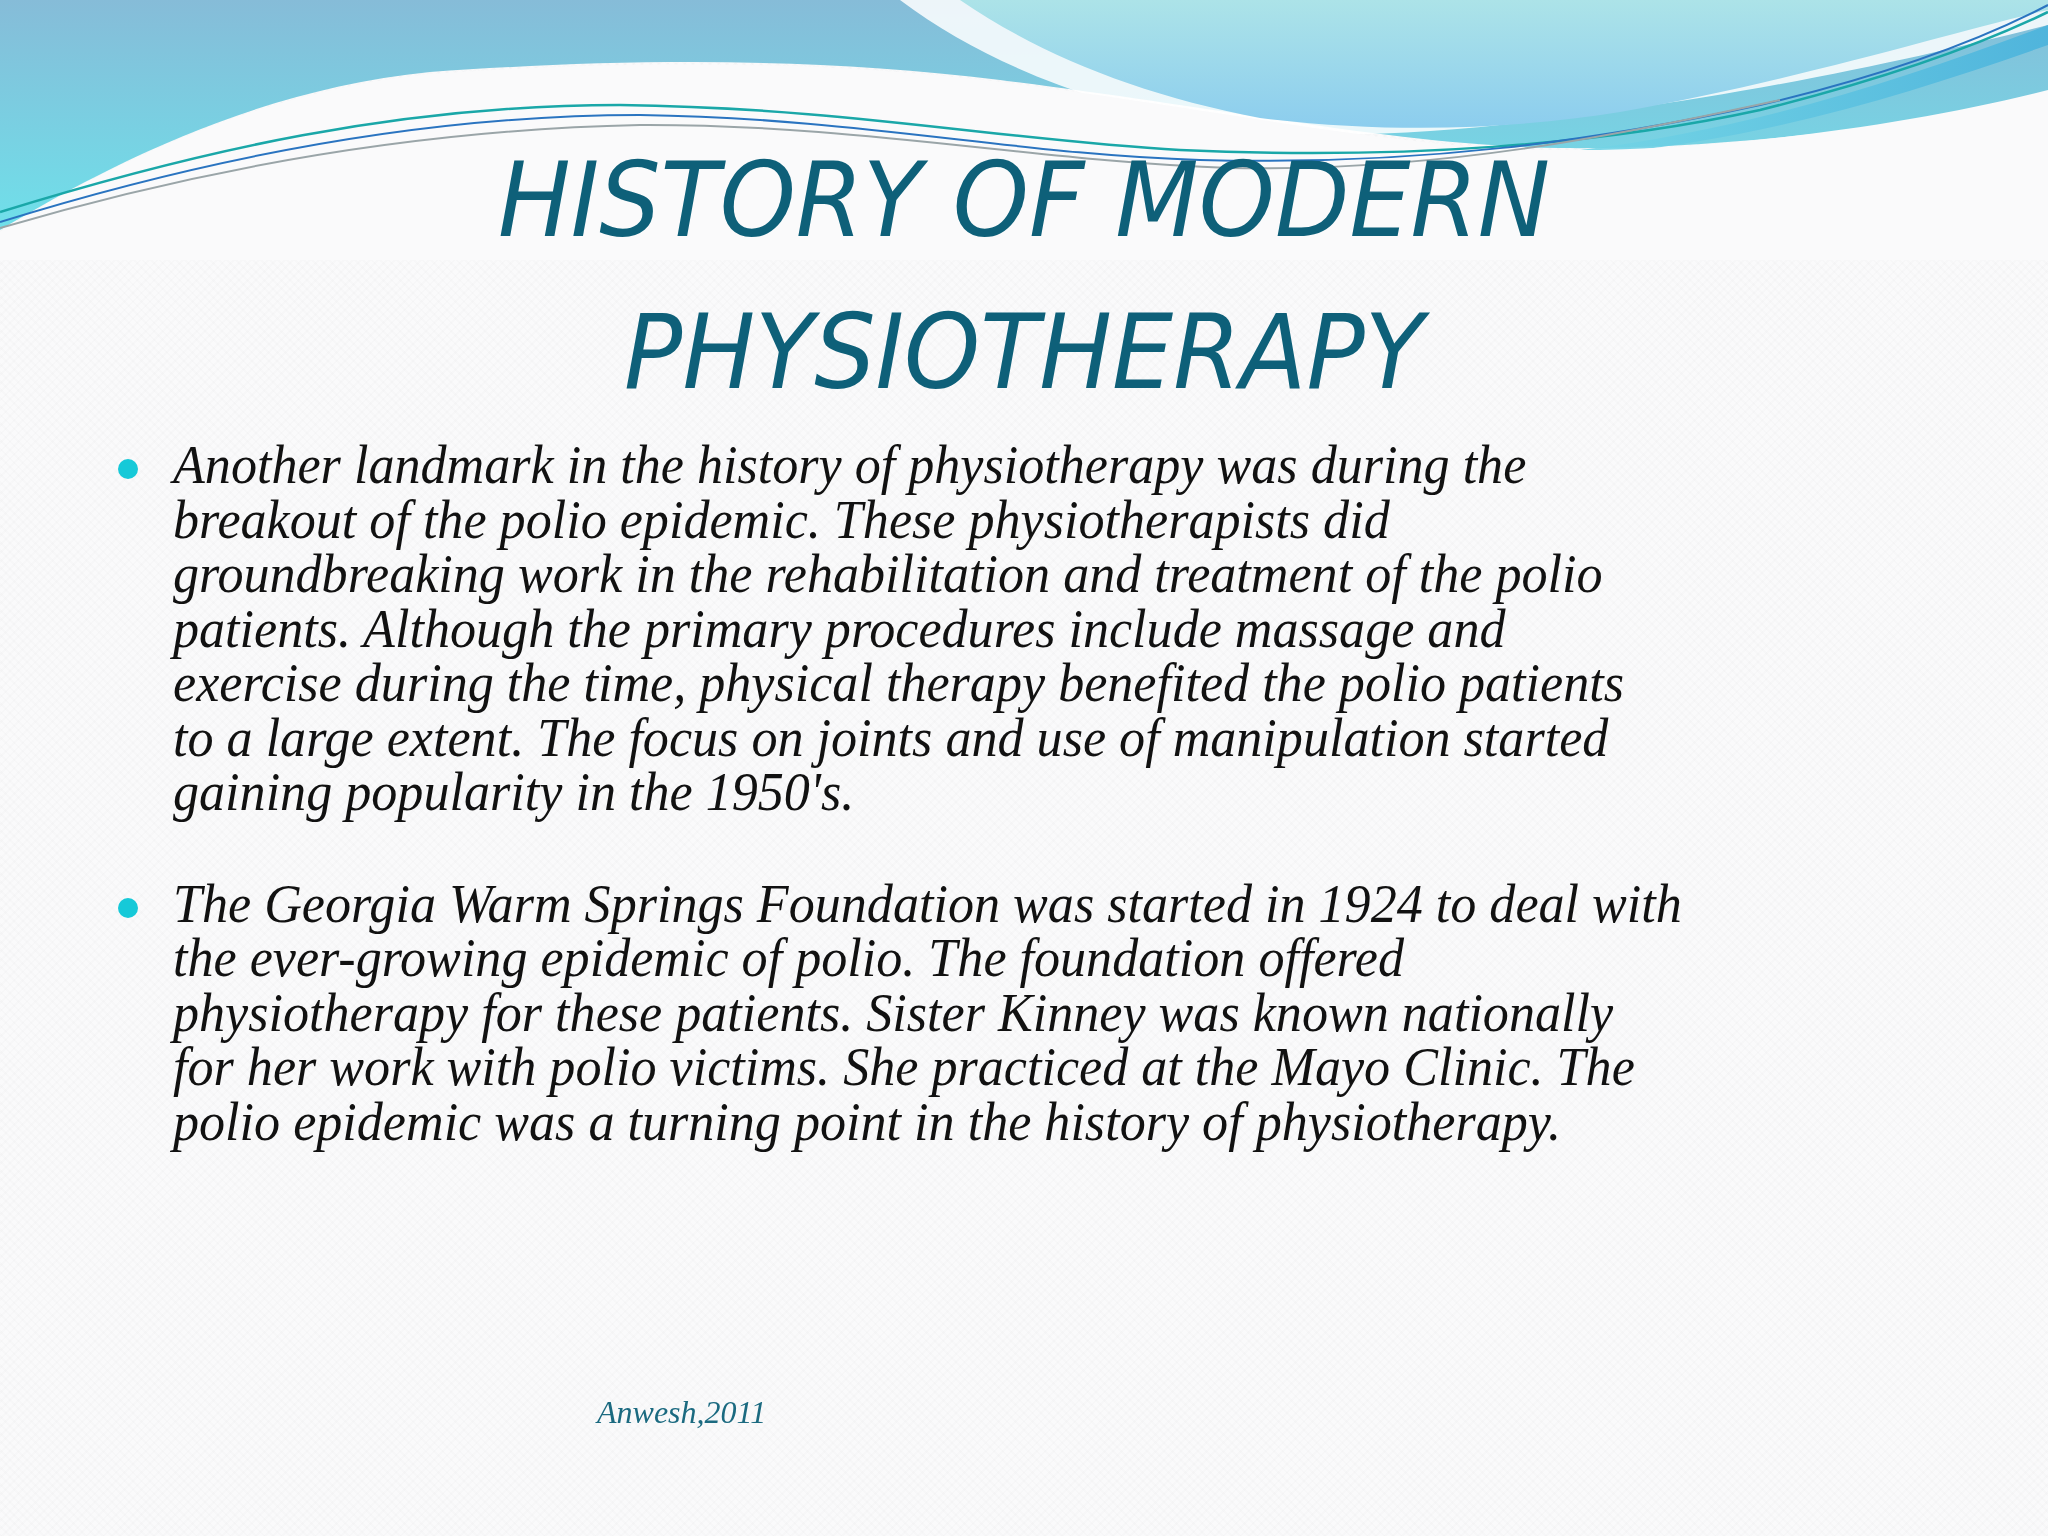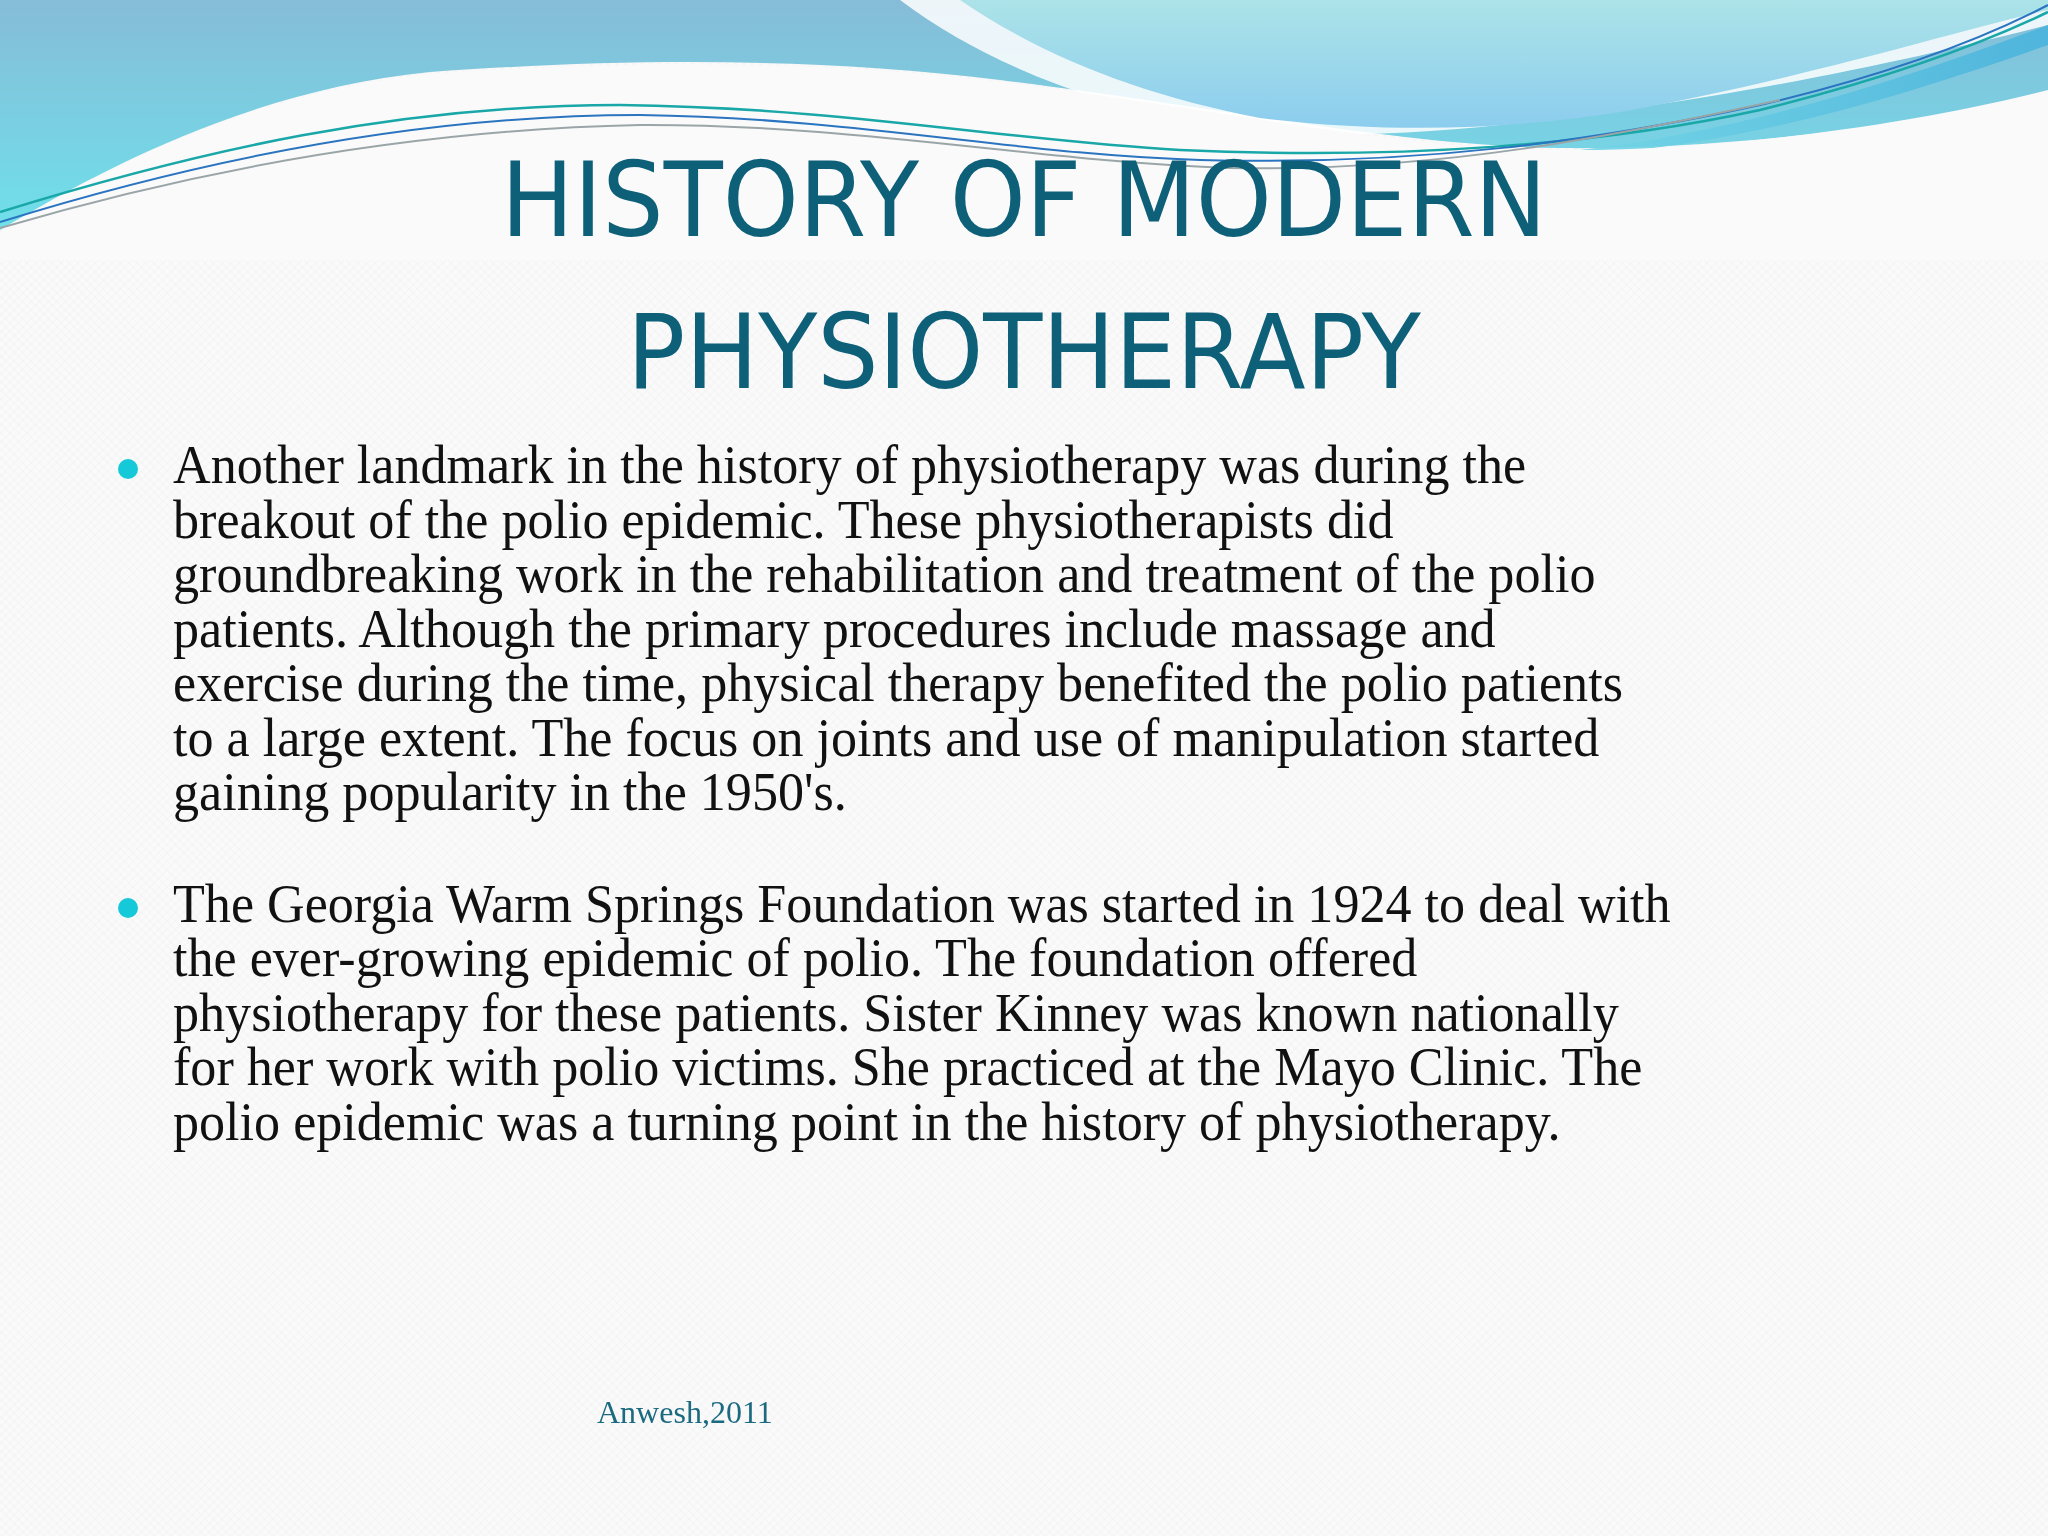--- a/index.html
+++ b/index.html
@@ -12,20 +12,21 @@
     }
     .slide {
       position: relative;
       width: 2048px;
       height: 1536px;
       background: #fafafb;
       background-image:
         repeating-linear-gradient(45deg, rgba(0,0,0,0.012) 0 2px, transparent 2px 6px),
         repeating-linear-gradient(-45deg, rgba(0,0,0,0.012) 0 2px, transparent 2px 6px);
       overflow: hidden;
+      font-style: italic;
     }
     .wave-svg {
       position: absolute;
       left: 0;
       top: 0;
       width: 2048px;
       height: 260px;
     }
     .title {
       position: absolute;

